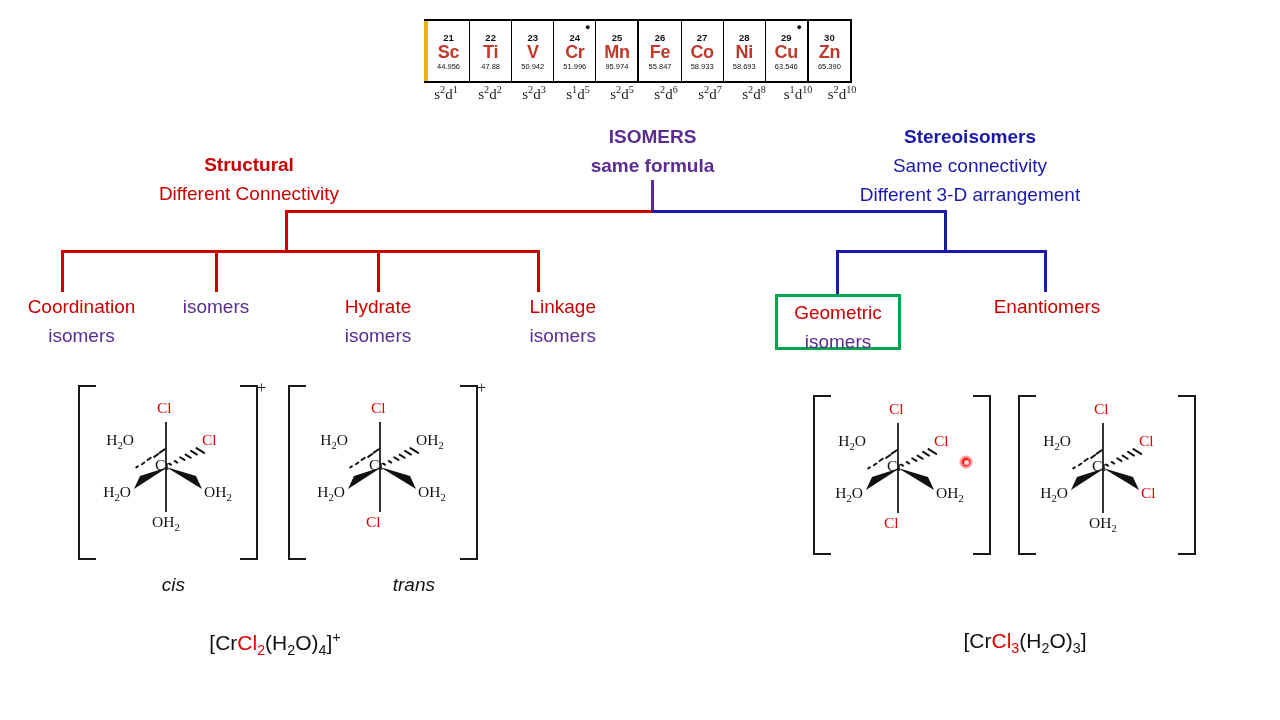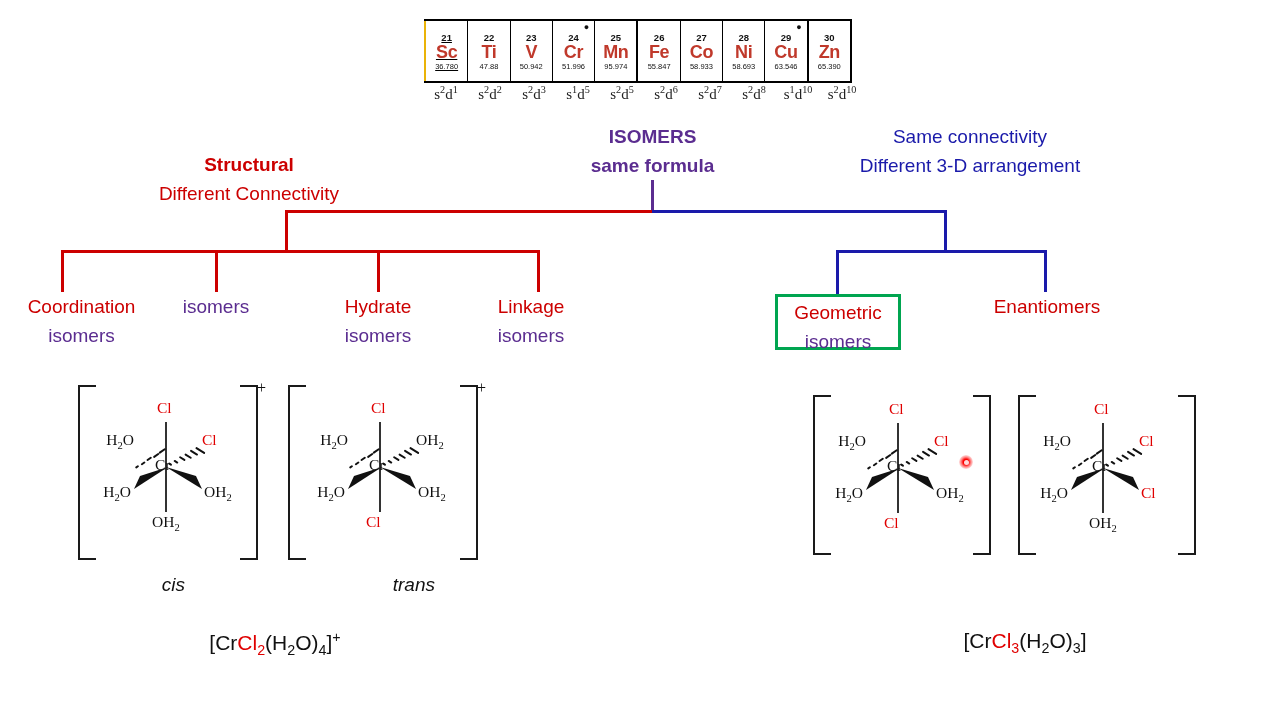--- a/index.html
+++ b/index.html
@@ -5,21 +5,21 @@
   html,body{margin:0;padding:0;}
   body{
     width:1280px;height:720px;background:#ffffff;position:relative;overflow:hidden;
     font-family:"Liberation Sans","DejaVu Sans",sans-serif;
   }
   .abs{position:absolute;}
 
   
   #ptable{left:424px;top:19px;width:428px;height:60px;border-top:2px solid #000;border-bottom:2px solid #000;display:flex;background:#fff;}
   .pt-cell{flex:1 1 0;border-left:1px solid #000;display:flex;flex-direction:column;align-items:center;justify-content:center;position:relative;background:#fff;}
-  .pt-cell:first-child{border-left:2px solid #eab308;text-decoration:underline;}
+  .pt-cell:first-child{border-left:4px solid #eab308;}
   .pt-cell:last-child{border-right:2px solid #000;}
   .pt-cell.thick{border-left:2px solid #000;}
   .pt-num{font-size:9.5px;font-weight:bold;color:#111;line-height:11px;font-family:"Liberation Sans",sans-serif;}
   .pt-sym{font-size:18px;font-weight:bold;color:#c0392b;line-height:19px;letter-spacing:-0.3px;font-family:"Liberation Sans",sans-serif;}
   .pt-mass{font-size:7.5px;color:#111;line-height:9px;font-family:"Liberation Sans",sans-serif;}
   .pt-dot{position:absolute;top:2px;right:5px;font-size:9px;color:#111;line-height:9px;}
 
   #econfigs{left:424px;top:84px;width:440px;height:24px;display:flex;font-size:15px;color:#222;font-family:"Liberation Serif","DejaVu Serif",serif;}
   #econfigs span{flex:1 1 0;text-align:center;white-space:nowrap;}
   sup,sub{font-size:0.68em;}
@@ -34,21 +34,21 @@
 
   #h-structural{left:89px;top:150px;width:320px;}
   #h-isomers{left:525px;top:122px;width:255px;}
   #h-stereo{left:770px;top:122px;width:400px;}
 
   
   .leaf{text-align:center;line-height:29px;font-size:19px;}
   #leaf-coordination{left:3px;top:292px;width:157px;}
   #leaf-ionization{left:152px;top:292px;width:128px;}
   #leaf-hydrate{left:312px;top:292px;width:132px;}
-  #leaf-linkage{left:466px;top:292px;width:130px;}
+  #leaf-linkage{left:466px;top:292px;width:130px;text-align:right;}
   #leaf-geometric{left:775px;top:294px;width:126px;height:56px;border:3px solid #00a550;box-sizing:border-box;}
   #leaf-geometric .leaf-inner{padding-top:1px;}
   #leaf-enantiomers{left:966px;top:292px;width:162px;}
 
   
   .ln{position:absolute;background:#cc0000;}
   .lnb{position:absolute;background:#1a1aaa;}
   .lnp{position:absolute;background:#5b2d90;}
 
   
@@ -71,21 +71,21 @@
     background:radial-gradient(circle,#ff0000 0%,#ff0000 28%,rgba(255,40,40,.55) 50%,rgba(255,80,80,0) 78%);}
   #cursor-dot::after{content:"";position:absolute;left:4.5px;top:4.5px;width:5px;height:5px;border-radius:50%;background:#fff;opacity:.85;}
 </style>
 </head>
 <body>
 
 <div class="abs" id="ptable">
     <div class="pt-cell">
       <div class="pt-num">21</div>
       <div class="pt-sym">Sc</div>
-      <div class="pt-mass">36.780</div>
+      <div class="pt-mass">44.956</div>
     </div>
     <div class="pt-cell">
       <div class="pt-num">22</div>
       <div class="pt-sym">Ti</div>
       <div class="pt-mass">47.88</div>
     </div>
     <div class="pt-cell">
       <div class="pt-num">23</div>
       <div class="pt-sym">V</div>
       <div class="pt-mass">50.942</div>
@@ -146,20 +146,21 @@
   <div class="b red">Structural</div>
   <div class="n red">Different Connectivity</div>
 </div>
 
 <div class="abs hdr" id="h-isomers">
   <div class="b purple">ISOMERS</div>
   <div class="b purple">same formula</div>
 </div>
 
 <div class="abs hdr" id="h-stereo">
+  <div class="b blue">Stereoisomers</div>
   <div class="n blue">Same connectivity</div>
   <div class="n blue">Different 3-D arrangement</div>
 </div>
 
 <div class="lnp abs" style="left:651px;top:180px;width:3px;height:32px;"></div>
 
 <div class="ln abs" style="left:285px;top:210px;width:369px;height:3px;"></div>
 
 <div class="ln abs" style="left:285px;top:210px;width:3px;height:43px;"></div>
 

